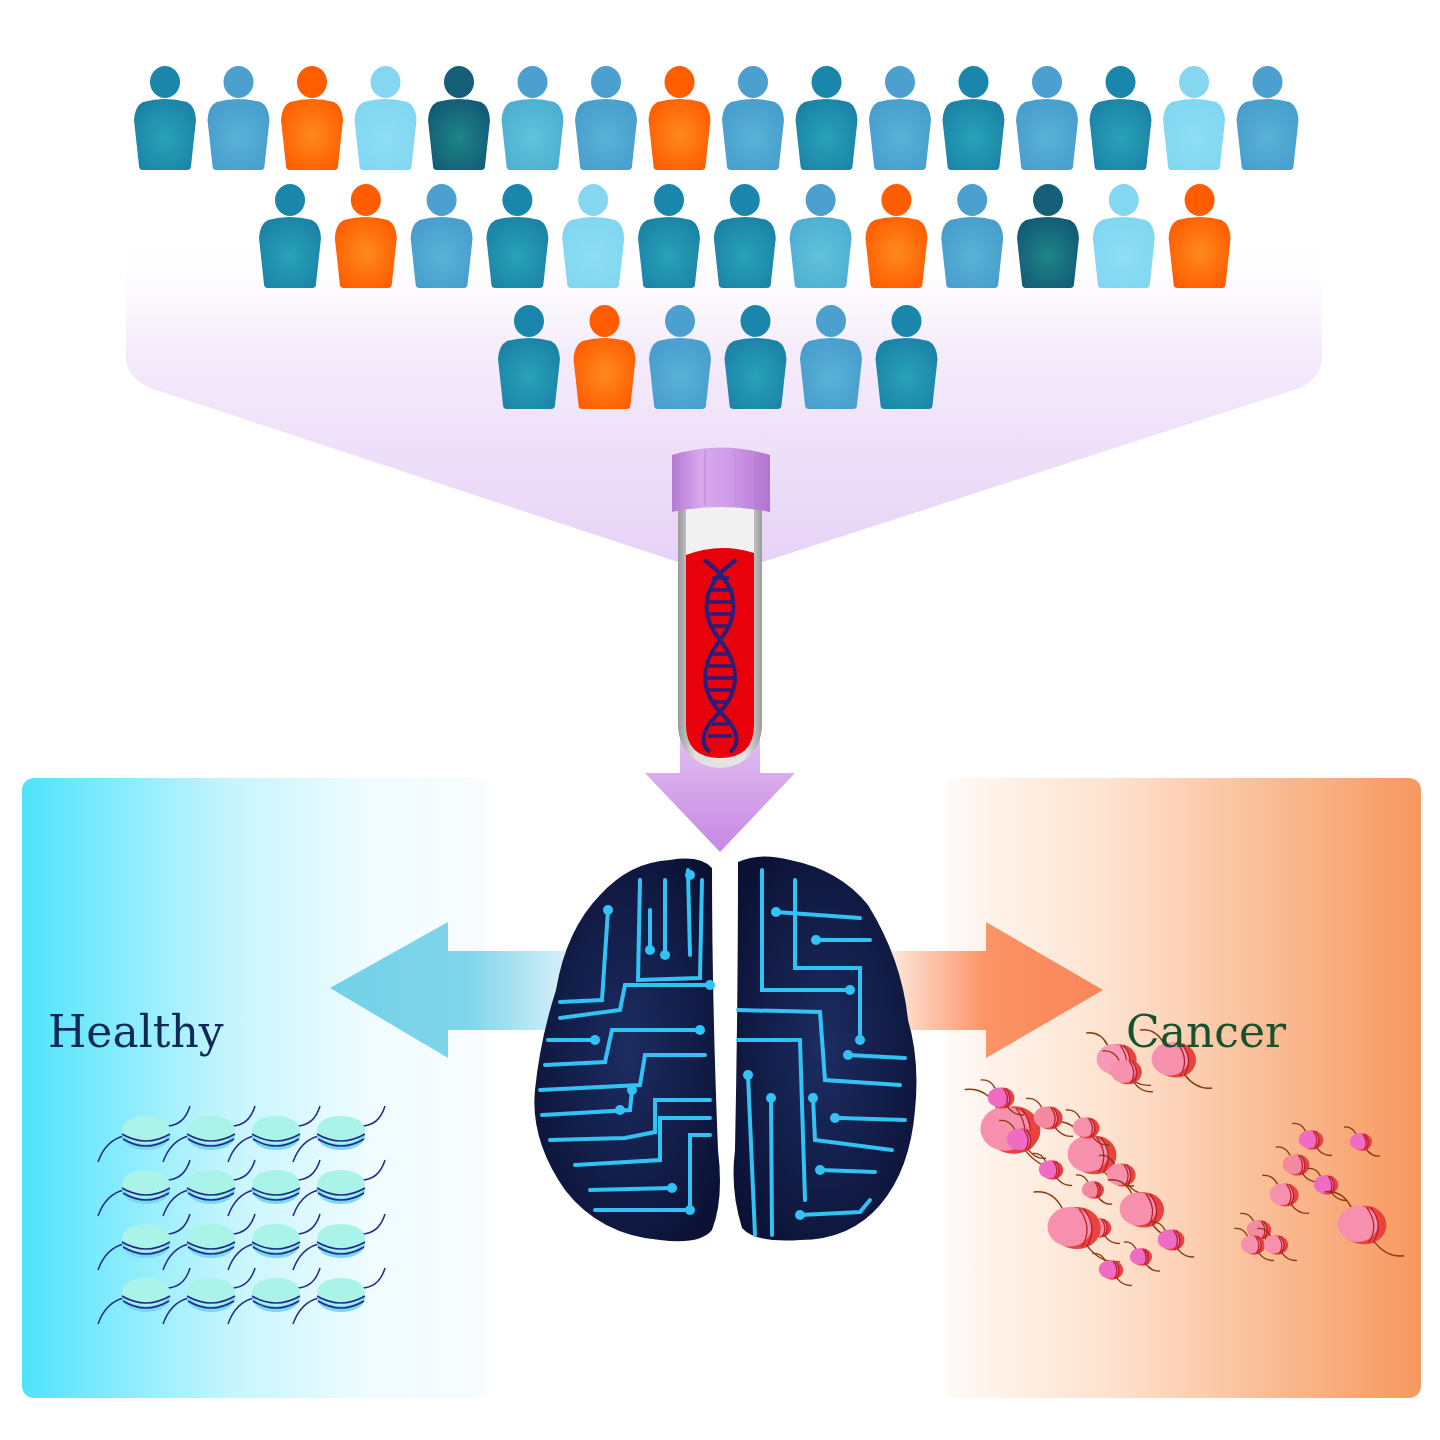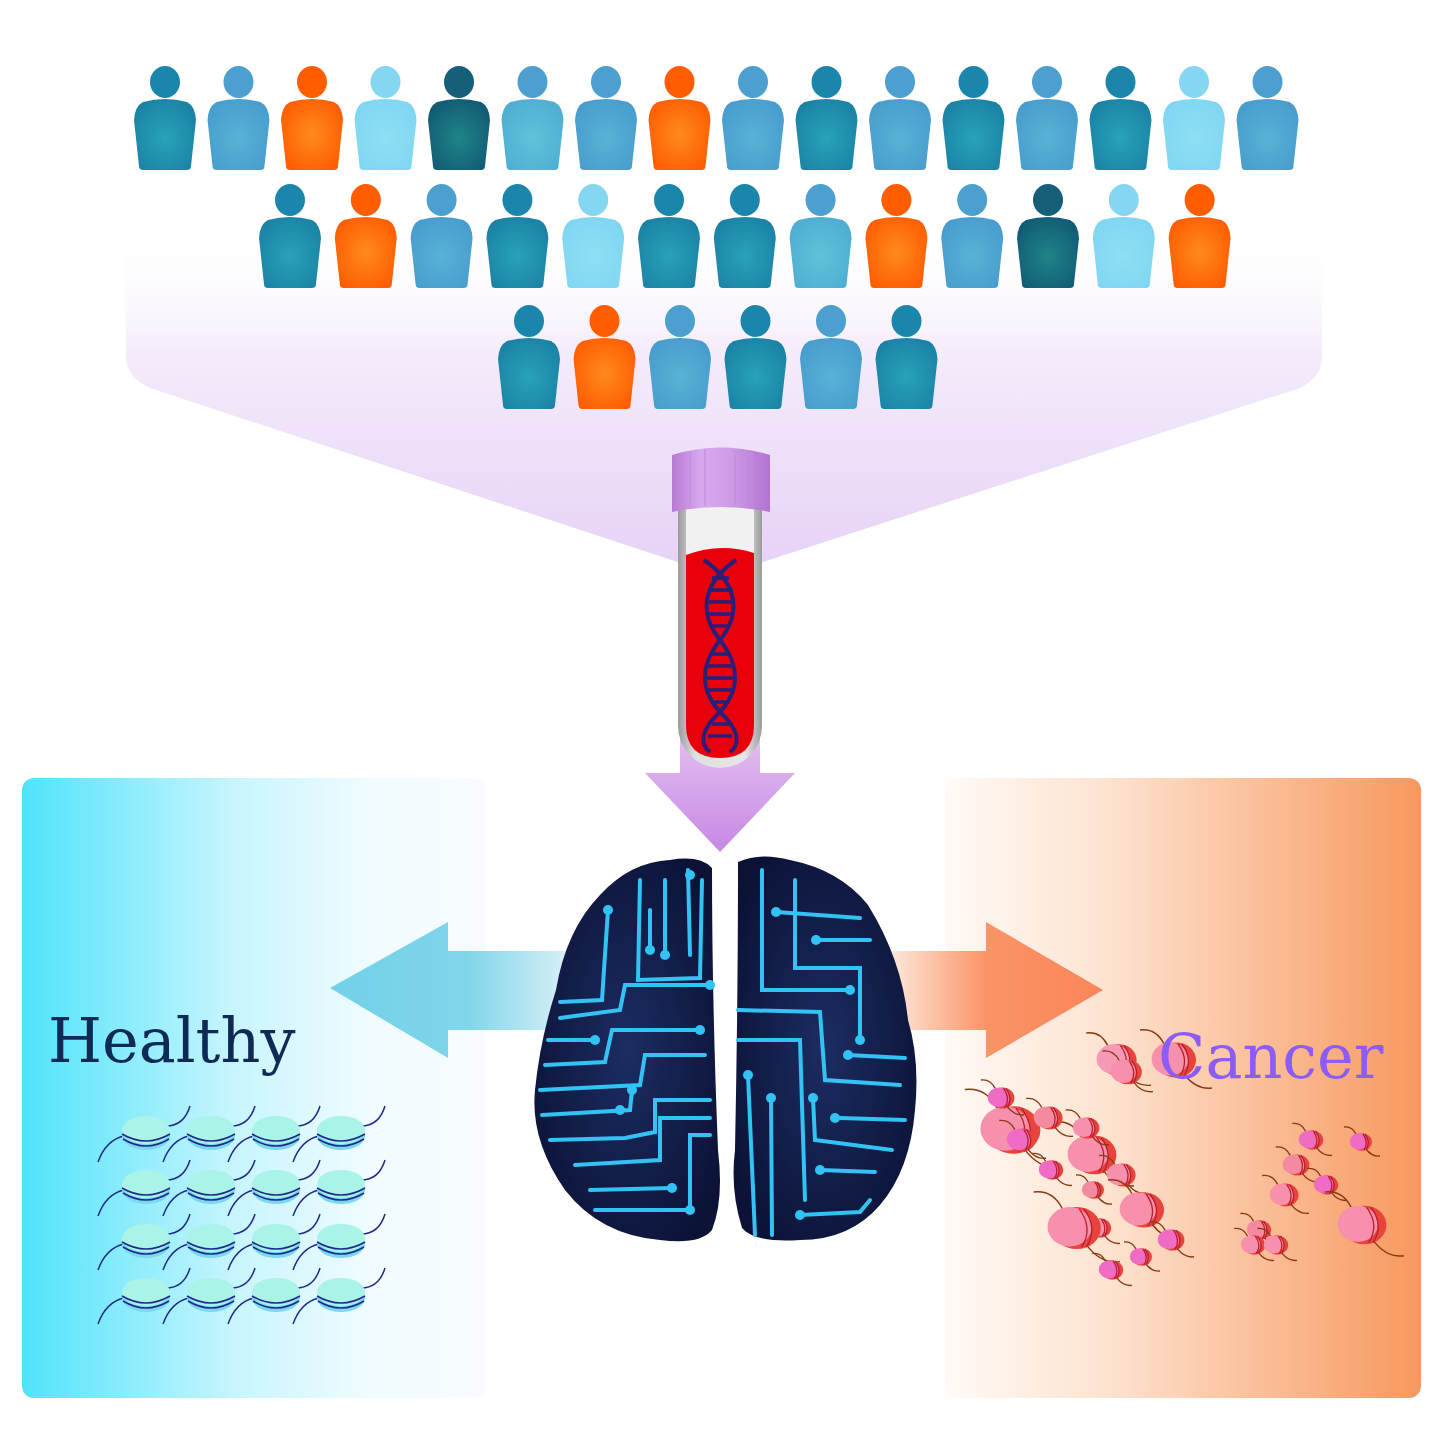--- a/index.html
+++ b/index.html
@@ -1,20 +1,20 @@
 <!DOCTYPE html>
 <html><head>
 <meta charset="utf-8">
 <style>
   html, body { margin: 0; padding: 0; background: #ffffff; }
   body { width: 1440px; height: 1440px; position: relative; overflow: hidden; font-family: "DejaVu Serif", serif; }
   #canvas { position: absolute; left: 0; top: 0; width: 1440px; height: 1440px; }
-  .label-text { position: absolute; font-family: "DejaVu Serif", "Liberation Serif", serif; font-size: 62px; line-height: 1; }
+  .label-text { position: absolute; font-family: "DejaVu Serif", "Liberation Serif", serif; font-size: 44px; line-height: 1; }
   #healthy-label { left: 48px; top: 1010px; color: #0e2a55; }
-  #cancer-label { left: 1158px; top: 1010px; color: #8b5cf6; margin-top: 16px; }
+  #cancer-label { left: 1126px; top: 1010px; color: #14532d; }
 </style>
 </head>
 <body>
 
 <svg id="canvas" viewBox="0 0 1440 1440" xmlns="http://www.w3.org/2000/svg">
   <defs>
     <linearGradient id="funnelGrad" x1="0" y1="0" x2="0" y2="1">
       <stop offset="0" stop-color="#ffffff" stop-opacity="0"></stop>
       <stop offset="0.35" stop-color="#f5ecfb"></stop>
       <stop offset="1" stop-color="#e6d1f6"></stop>

